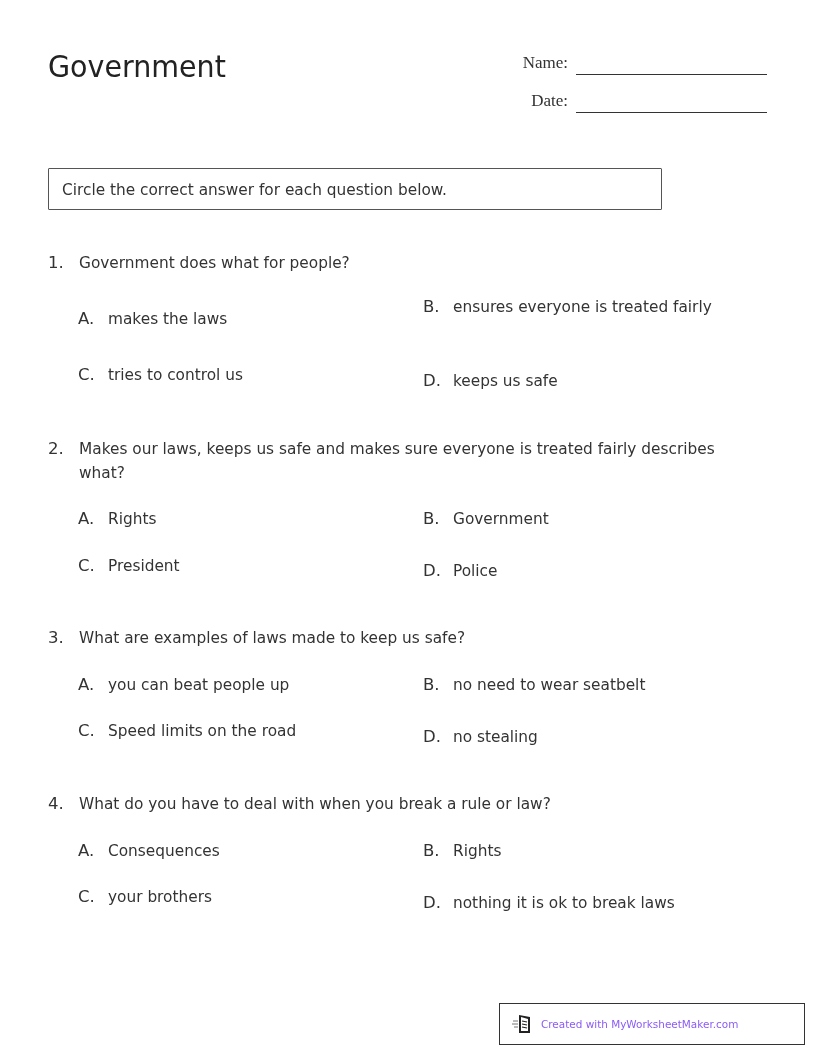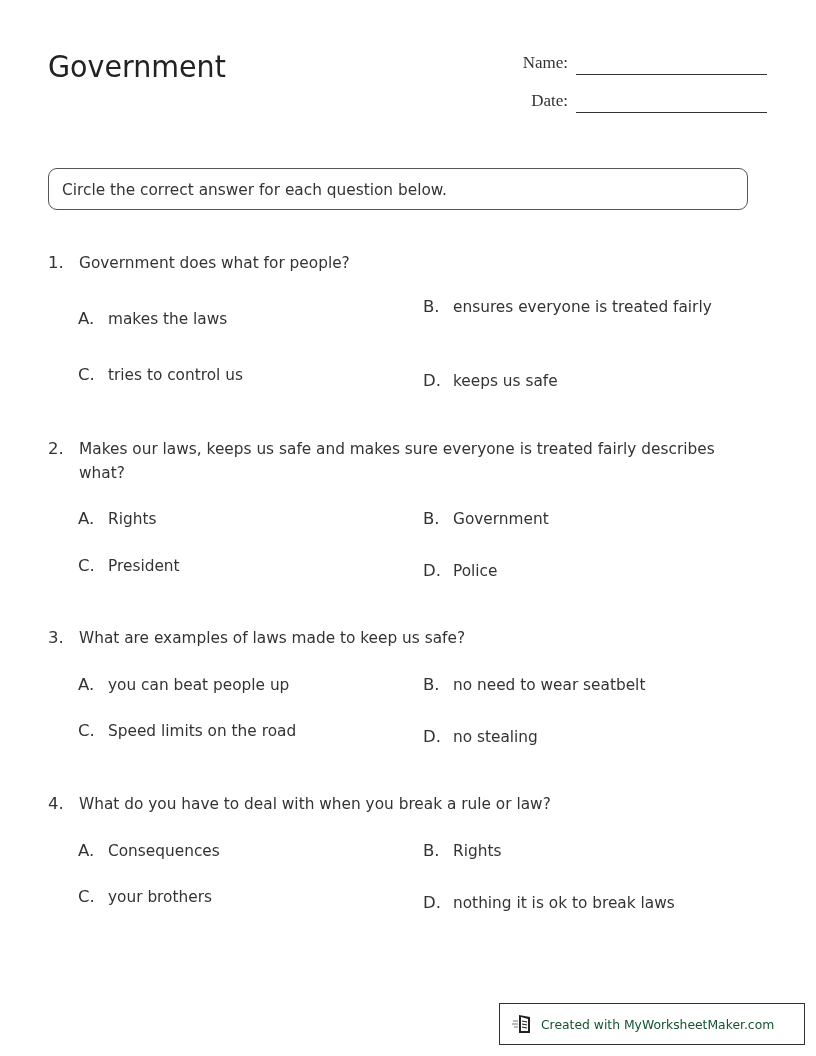--- a/index.html
+++ b/index.html
@@ -46,24 +46,24 @@
       border-bottom: 1.5px solid #333;
       margin-bottom: -2px;
     }
     #name-row { left: 498px; top: 53px; }
     #date-row { left: 498px; top: 91px; align-items: flex-end; }
 
     .instructions {
       position: absolute;
       left: 48px;
       top: 168px;
-      width: 700px;
+      width: 614px;
       height: 42px;
       border: 1px solid #555;
-      border-radius: 9px;
+      border-radius: 1px;
       box-sizing: border-box;
       display: flex;
       align-items: center;
       padding-left: 13px;
       font-size: 16.5px;
       color: #333;
       font-family: "DejaVu Sans", sans-serif;
     }
     .instructions span {
       display: inline-block;
@@ -116,22 +116,22 @@
       position: absolute;
       left: 499px;
       top: 1003px;
       width: 306px;
       height: 42px;
       border: 1.5px solid #333;
       box-sizing: border-box;
       display: flex;
       align-items: center;
       padding-left: 12px;
-      font-size: 13px;
-      color: #14532d;
+      font-size: 11px;
+      color: #8b5cf6;
     }
     .footer-badge .logo {
       width: 22px;
       height: 22px;
       margin-right: 7px;
       display: inline-block;
     }
     .footer-badge .ftext {
       display: inline-block;
       transform: scaleX(0.95);

